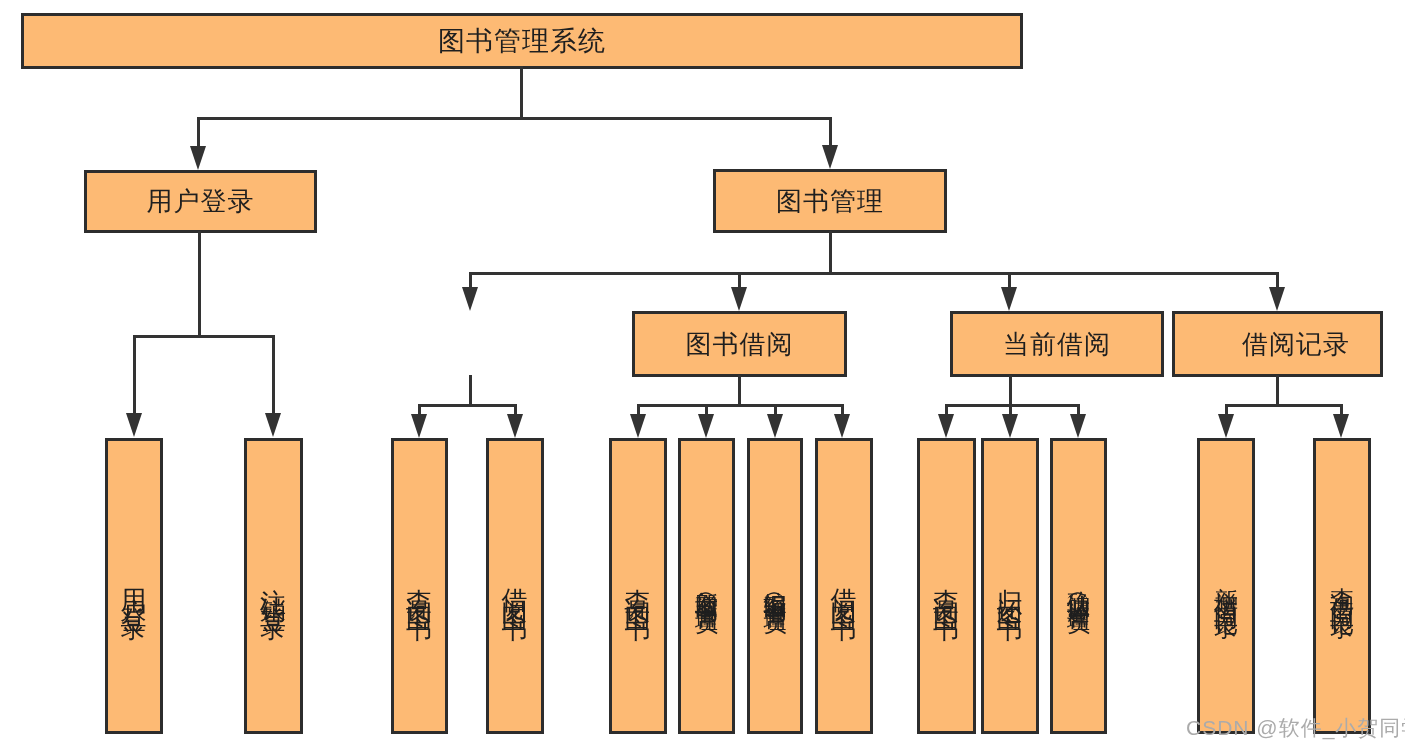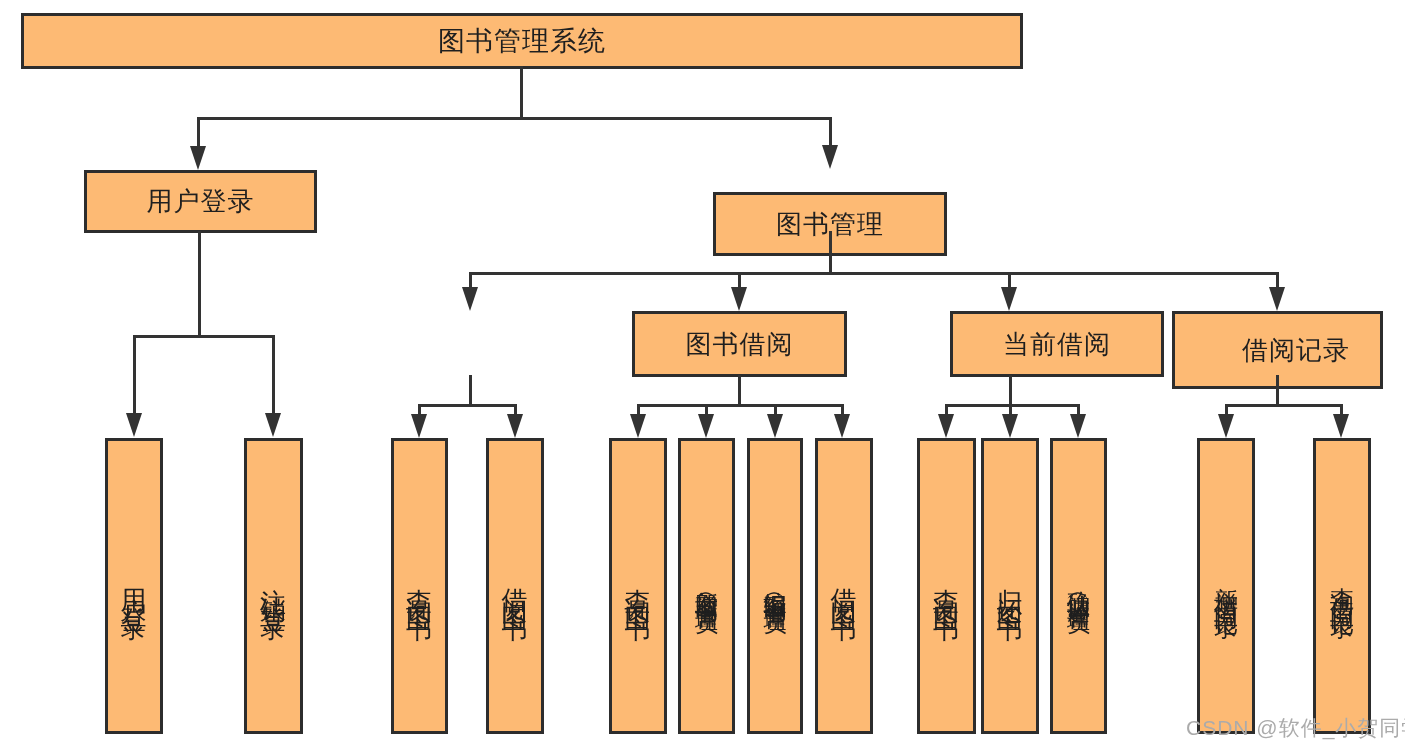--- a/index.html
+++ b/index.html
@@ -45,21 +45,21 @@
   <div class="vl" style="left:520px; top:66px; height:53px;"></div>
   <div class="hl" style="left:197px; top:117px; width:635px;"></div>
   <div class="vl" style="left:197px; top:117px; height:32px;"></div>
   <div class="ar" style="left:190px; top:146px;"></div>
   <div class="vl" style="left:829px; top:117px; height:32px;"></div>
   <div class="ar" style="left:822px; top:145px;"></div>
 
   <div class="box hbox" style="left:84px; top:170px; width:233px; height:63px;">
     <span>用户登录</span>
   </div>
-  <div class="box hbox" style="left:713px; top:169px; width:234px; height:64px;margin-top:23px;">
+  <div class="box hbox" style="left:713px; top:169px; width:234px; height:64px;">
     <span>图书管理</span>
   </div>
 
   <div class="vl" style="left:198px; top:231px; height:106px;"></div>
   <div class="hl" style="left:133px; top:335px; width:142px;"></div>
   <div class="vl" style="left:133px; top:335px; height:82px;"></div>
   <div class="ar" style="left:126px; top:413px;"></div>
   <div class="vl" style="left:272px; top:335px; height:82px;"></div>
   <div class="ar" style="left:265px; top:413px;"></div>
 
@@ -73,21 +73,21 @@
   <div class="ar" style="left:1001px; top:287px;"></div>
   <div class="vl" style="left:1276px; top:272px; height:20px;"></div>
   <div class="ar" style="left:1269px; top:287px;"></div>
 
   <div class="box hbox" style="left:632px; top:311px; width:215px; height:66px;">
     <span>图书借阅</span>
   </div>
   <div class="box hbox" style="left:950px; top:311px; width:214px; height:66px;">
     <span>当前借阅</span>
   </div>
-  <div class="box hbox" style="left:1172px; top:311px; width:211px; height:78px;padding-left:37px;">
+  <div class="box hbox" style="left:1172px; top:311px; width:211px; height:66px;padding-left:37px;">
     <span>借阅记录</span>
   </div>
 
   <div class="vl" style="left:469px; top:375px; height:31px;"></div>
   <div class="hl" style="left:418px; top:404px; width:99px;"></div>
   <div class="vl" style="left:418px; top:404px; height:14px;"></div>
   <div class="ar" style="left:411px; top:414px;"></div>
   <div class="vl" style="left:514px; top:404px; height:14px;"></div>
   <div class="ar" style="left:507px; top:414px;"></div>
 

